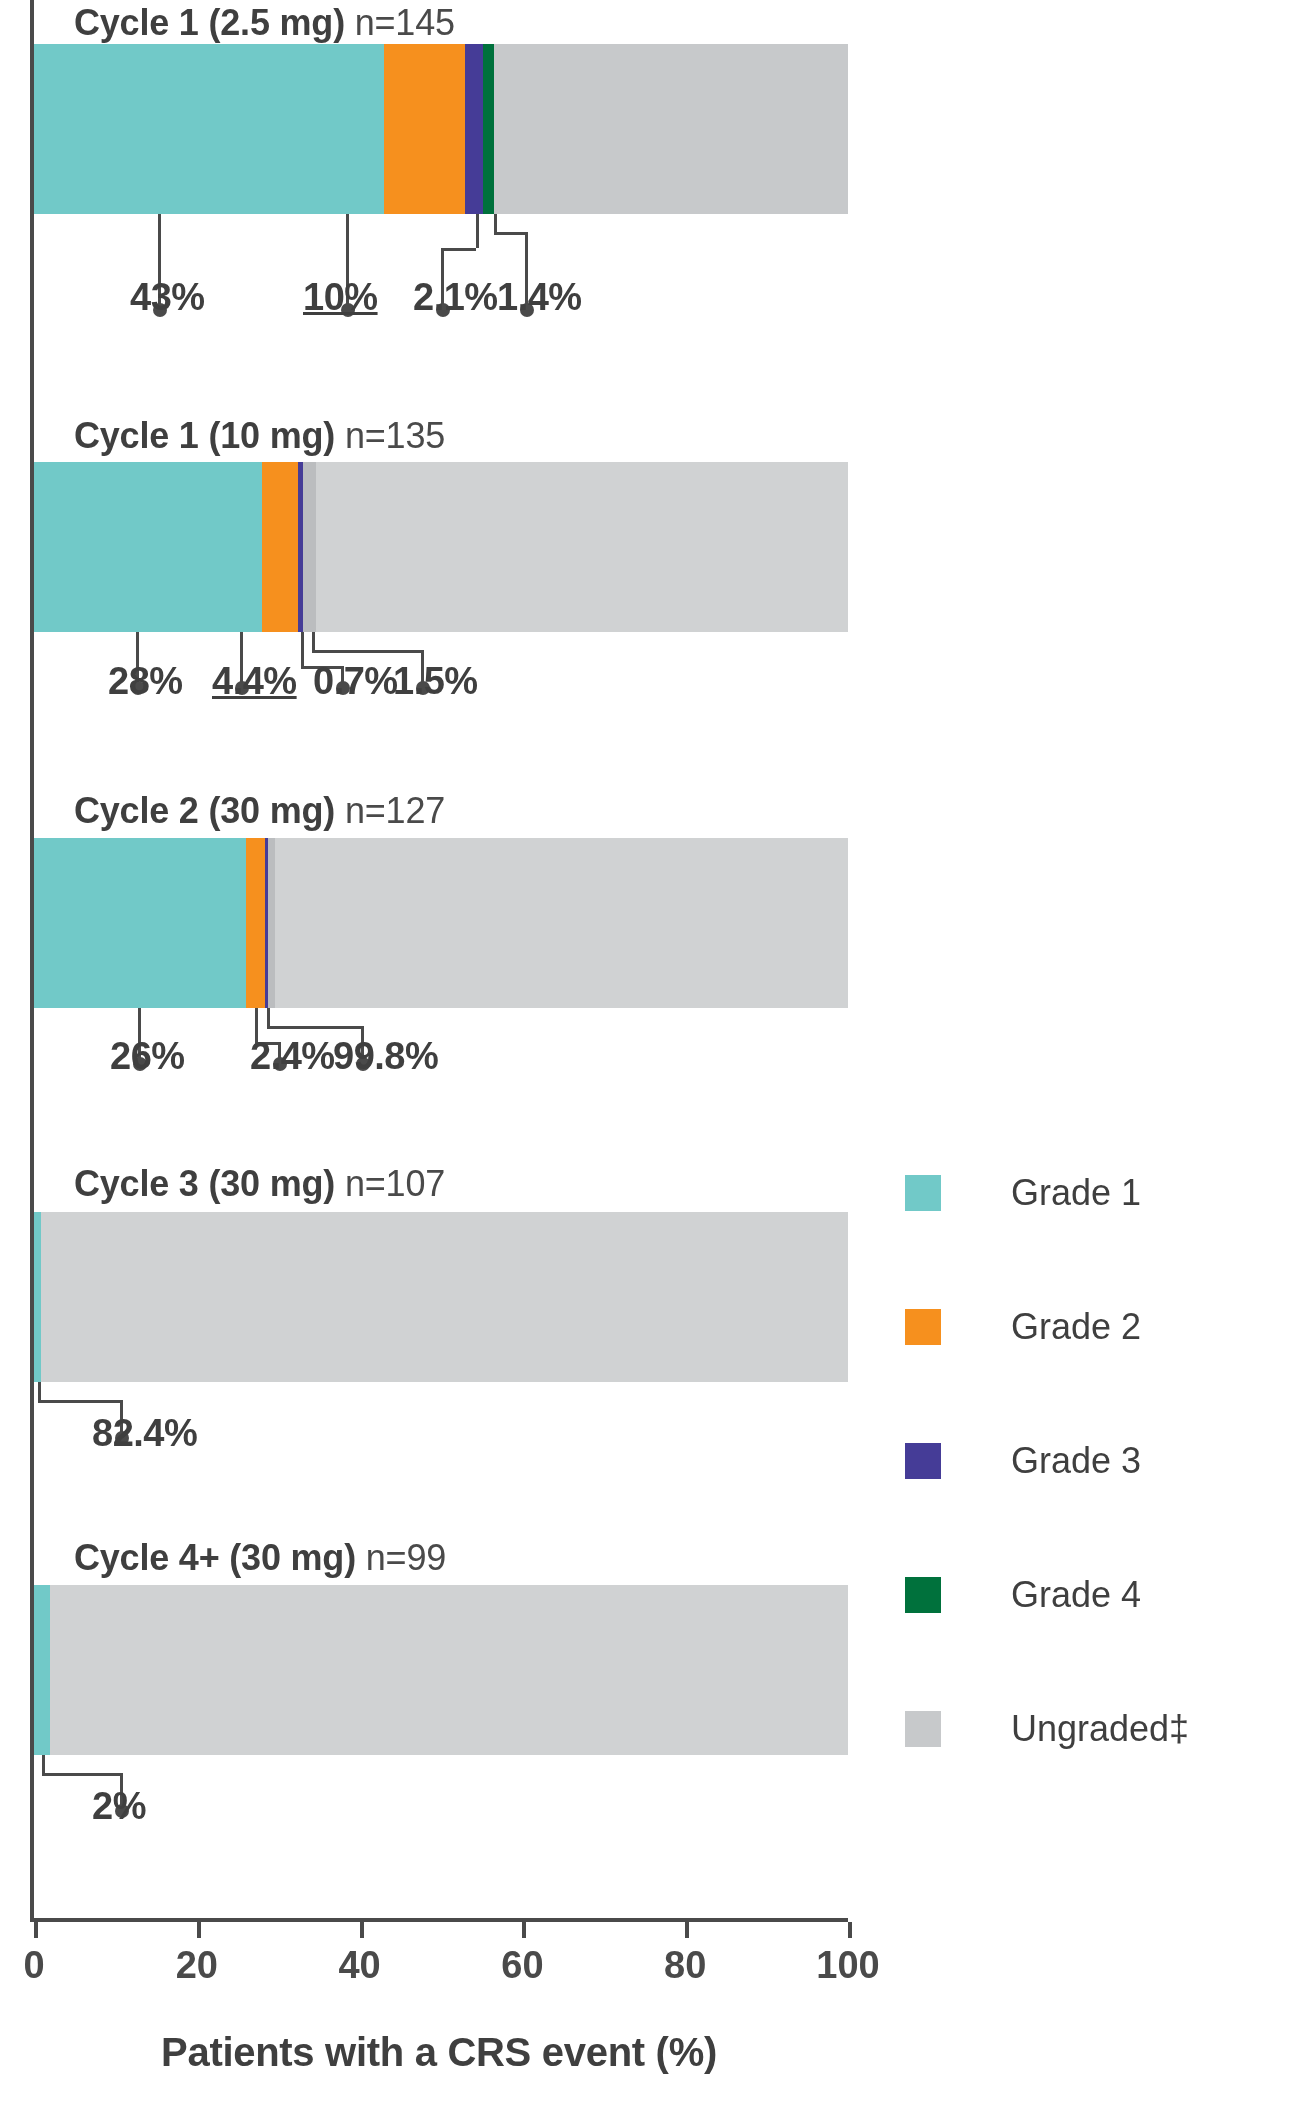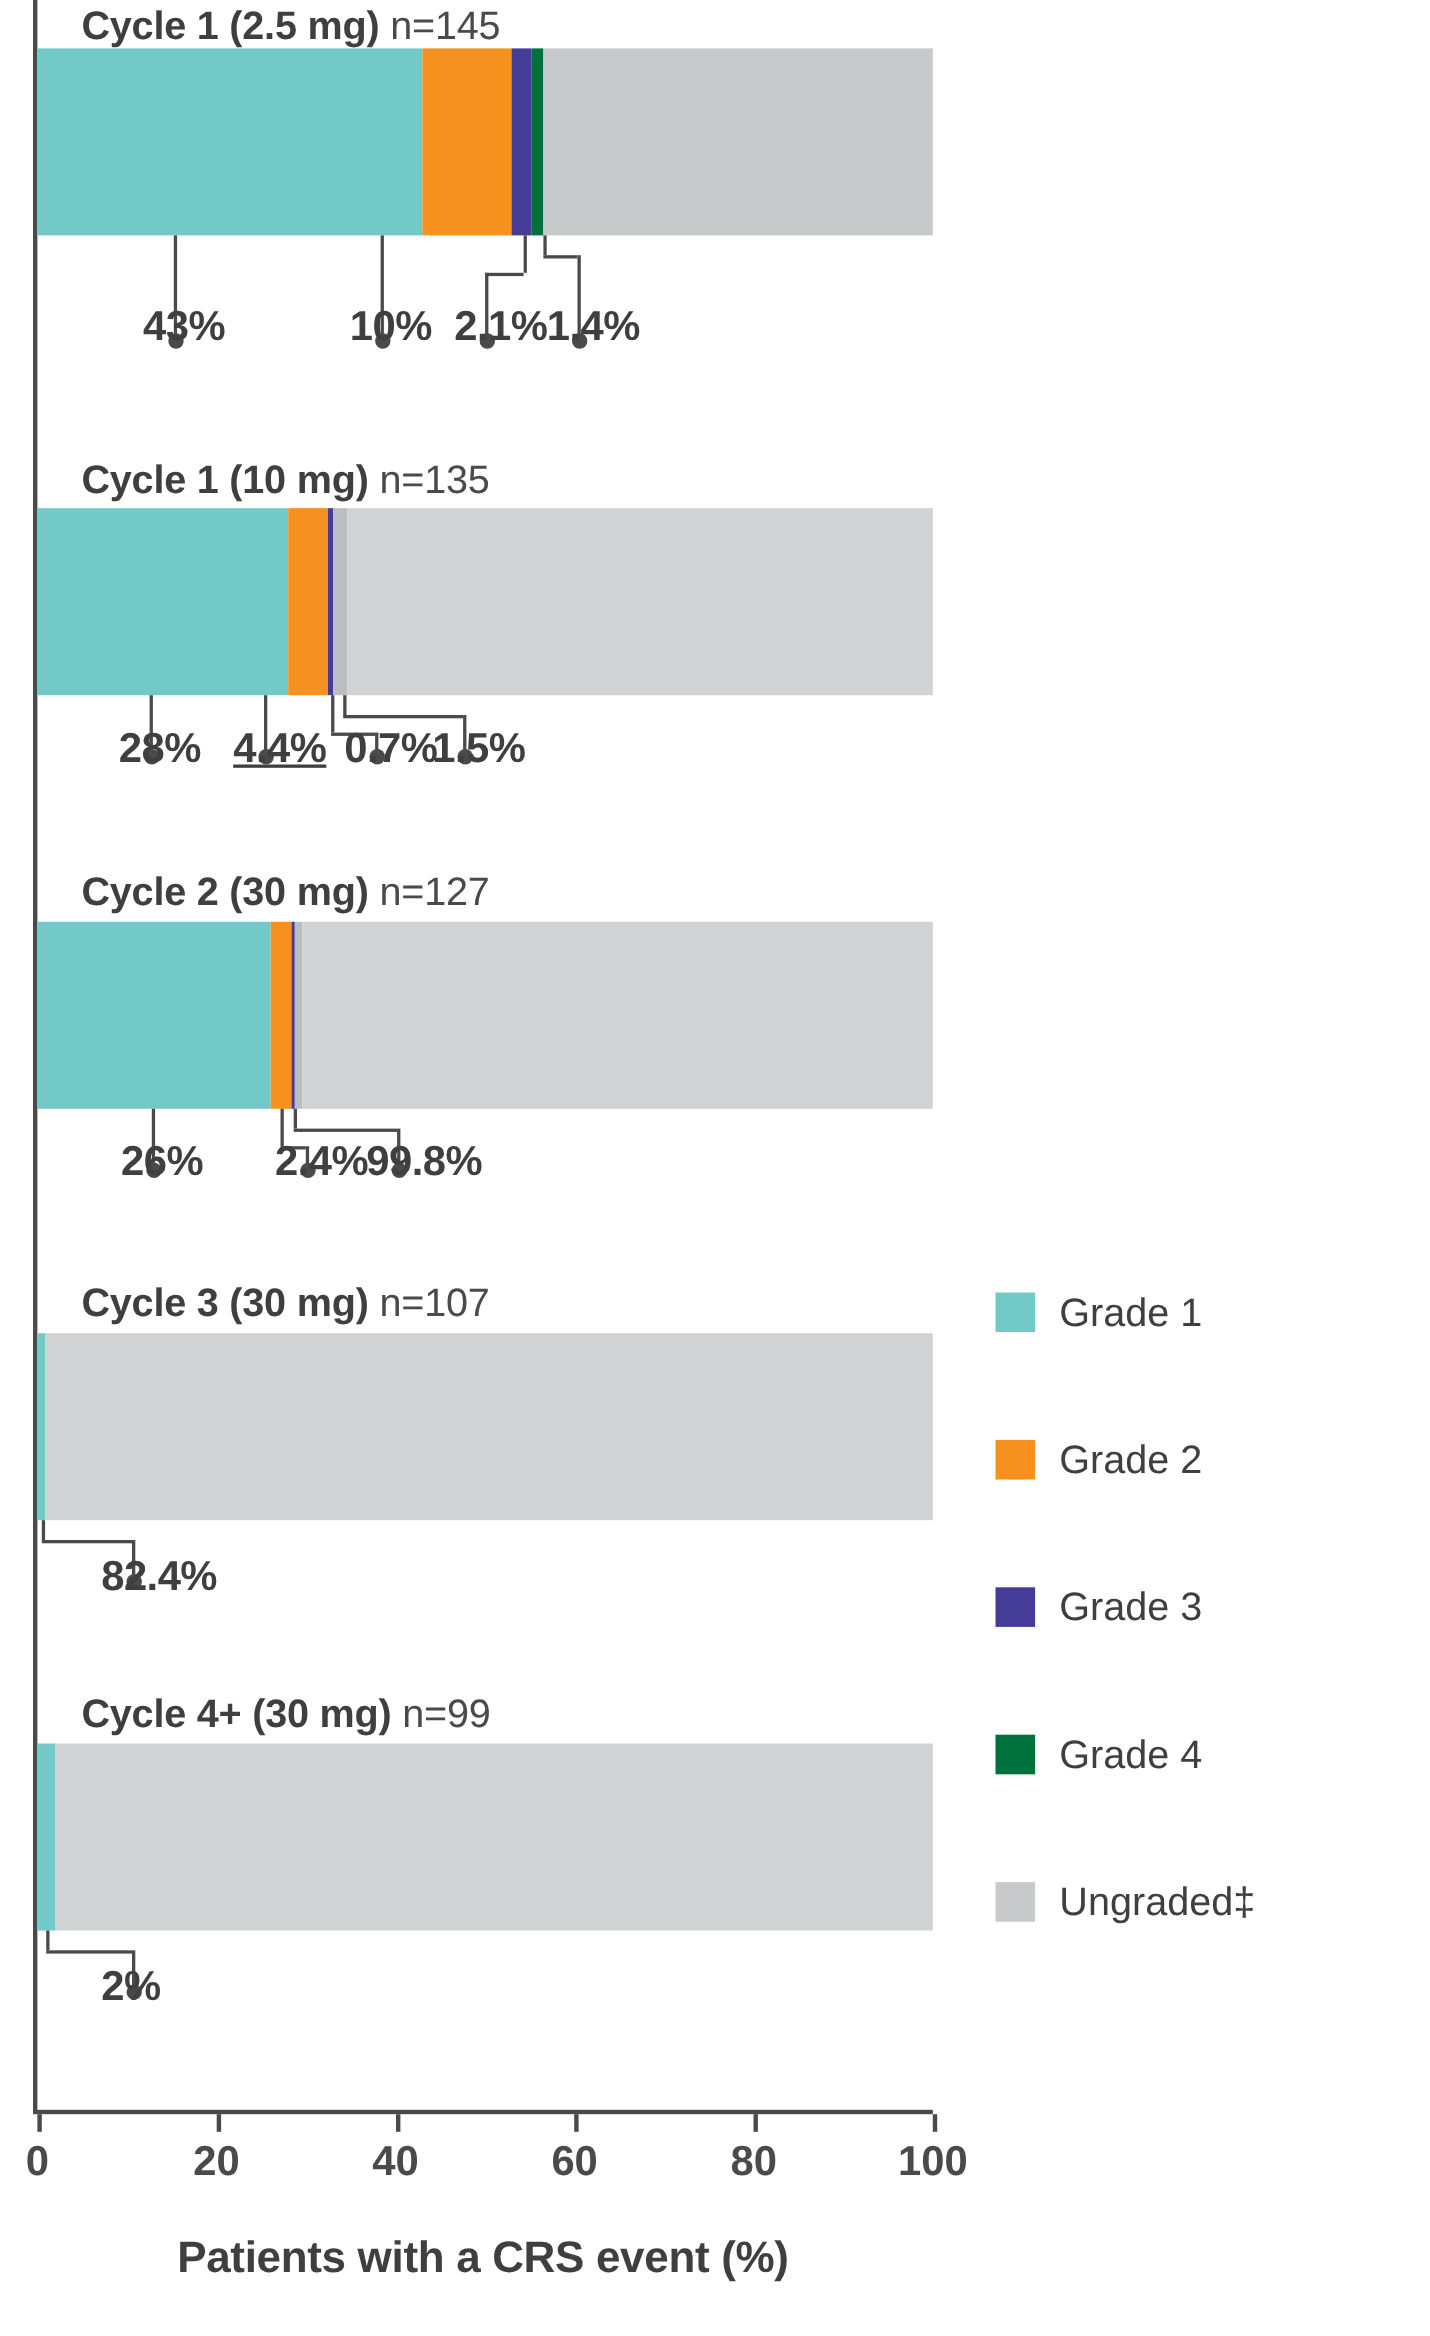--- a/index.html
+++ b/index.html
@@ -71,21 +71,21 @@
   .pct {
     position:absolute;
     font-size:38px; font-weight:700; color:#3f3f3f;
     white-space:nowrap; letter-spacing:-0.5px;
   }
 
   
   #legend { position:absolute; left:905px; top:1175px; width:340px; }
   .legend-row {
     display:flex; align-items:center;
-    height:36px; margin-bottom:98px;
+    height:36px; margin-bottom:98px;gap:48px;
   }
   .legend-swatch { width:36px; height:36px; flex:0 0 36px; }
   .legend-label {
     margin-left:22px; font-size:36px; font-weight:400; color:#3f3f3f;
     white-space:nowrap;
   }
 </style>
 </head>
 <body>
 
@@ -101,21 +101,21 @@
         <div class="seg" style="width: 81.4px; background: rgb(246, 144, 30);"></div>
         <div class="seg" style="width: 17.094px; background: rgb(69, 60, 151);"></div>
         <div class="seg" style="width: 11.396px; background: rgb(0, 113, 60);"></div>
         <div class="seg" style="width: 354.09px; background: rgb(199, 201, 203);"></div>
       </div>
       <div class="lead v" style="left: 158px; top: 214px; height: 96px;"></div>
       <div class="dot" style="left: 153px; top: 303px;"></div>
       <div class="pct" style="left: 130px; top: 276px;">43%</div>
       <div class="lead v" style="left: 346px; top: 214px; height: 96px;"></div>
       <div class="dot" style="left: 341px; top: 303px;"></div>
-      <div class="pct" style="left: 318px; top: 276px;">10%</div>
+      <div class="pct" style="left: 303px; top: 276px; text-decoration: underline;">10%</div>
       <div class="lead v" style="left: 476.002px; top: 214px; height: 34px;"></div>
       <div class="lead h" style="left: 441px; top: 248px; width: 35.002px;"></div>
       <div class="lead v" style="left: 441px; top: 248px; height: 62px;"></div>
       <div class="dot" style="left: 436px; top: 303px;"></div>
       <div class="pct" style="left: 413px; top: 276px;">2.1%</div>
       <div class="lead v" style="left: 493.91px; top: 214px; height: 18px;"></div>
       <div class="lead h" style="left: 493.91px; top: 232px; width: 31.09px;"></div>
       <div class="lead v" style="left: 525px; top: 232px; height: 78px;"></div>
       <div class="dot" style="left: 520px; top: 303px;"></div>
       <div class="pct" style="left: 497px; top: 276px;">1.4%</div>

